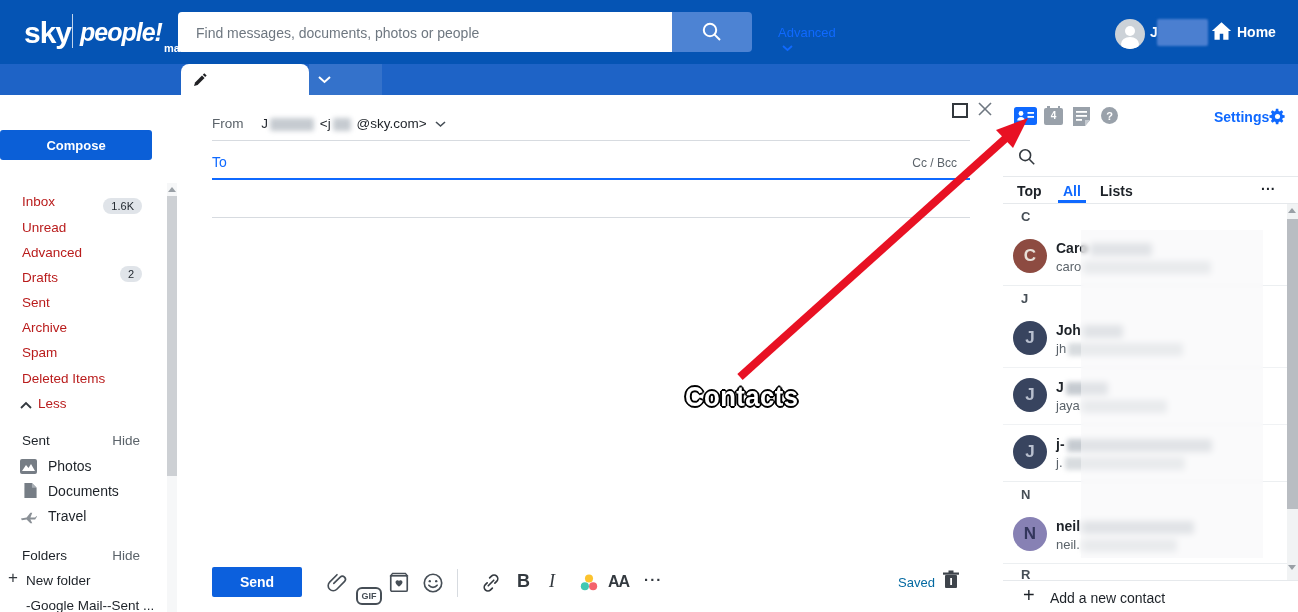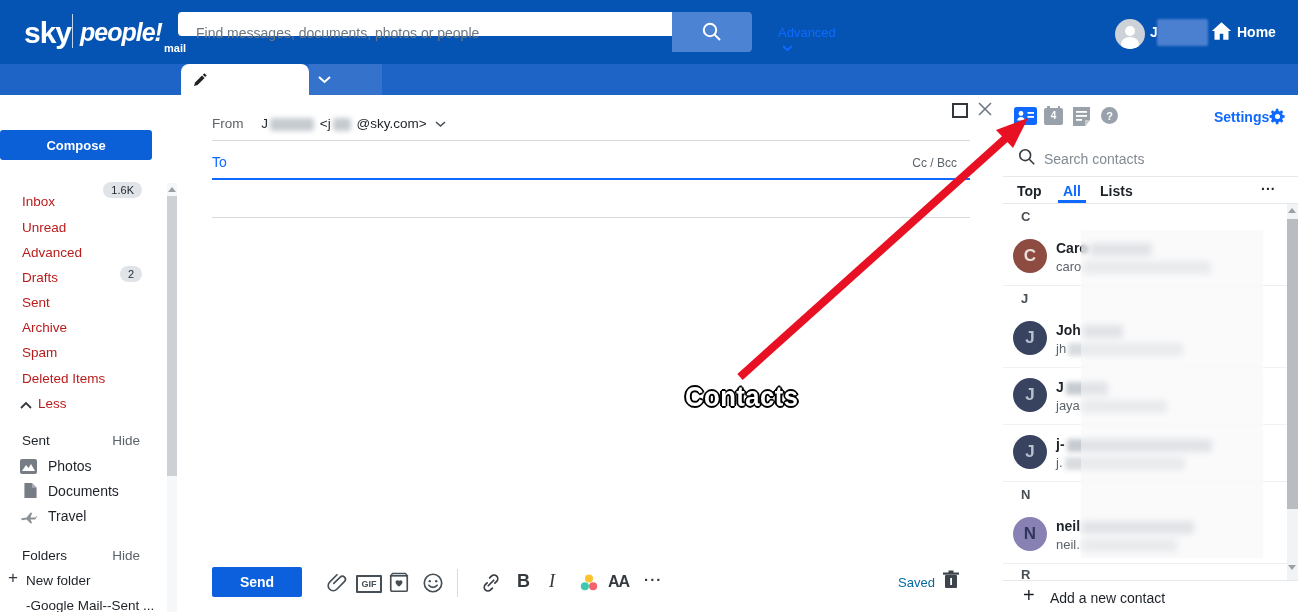--- a/index.html
+++ b/index.html
@@ -6,21 +6,21 @@
     font-family:"Liberation Sans",sans-serif;background:#fff;}
   .abs{position:absolute;}
   #page{position:relative;width:1298px;height:612px;overflow:hidden;}
 
   
   #hdr{left:0;top:0;width:1298px;height:64px;background:#0554b4;}
   .logo-sky{left:24px;top:16px;font-size:30px;font-weight:bold;color:#fff;letter-spacing:-1px;}
   .logo-div{left:72px;top:14px;width:1px;height:34px;background:rgba(255,255,255,.75);}
   .logo-yahoo{left:80px;top:18px;font-size:25px;font-weight:bold;font-style:italic;color:#fff;letter-spacing:-1px;}
   .logo-mail{left:116px;top:42px;font-size:11px;font-weight:bold;color:#fff;margin-left:48px;}
-  #searchbar{left:178px;top:12px;width:494px;height:24px;background:#fff;border-radius:4px 0 0 4px;}
+  #searchbar{left:178px;top:12px;width:494px;height:40px;background:#fff;border-radius:4px 0 0 4px;}
   #searchbar input{position:absolute;left:16px;top:0;width:400px;height:40px;border:0;outline:none;
     font-size:14px;color:#1d2228;background:transparent;font-family:inherit;}
   #searchbar input::placeholder{color:#6e7780;}
   .advanced{left:600px;top:13px;font-size:13px;color:#0f69ff;cursor:pointer;}
   #searchbtn{left:672px;top:12px;width:80px;height:40px;background:#4d83d3;border-radius:0 4px 4px 0;
     display:flex;align-items:center;justify-content:center;cursor:pointer;}
   .user-avatar{left:1115px;top:19px;width:30px;height:30px;border-radius:50%;background:#ccd2d8;overflow:hidden;}
   .uname{left:1150px;top:24px;font-size:14px;font-weight:bold;color:#fff;}
   .ublur{left:1157px;top:19px;width:51px;height:27px;background:#4b7fd0;border-radius:2px;filter:blur(1px);}
   .home-lbl{left:1237px;top:24px;font-size:14px;font-weight:bold;color:#fff;}
@@ -55,22 +55,22 @@
   .maxbox{left:772px;top:8px;width:12px;height:11px;border:2px solid #32373c;cursor:pointer;}
   .fieldrow{font-size:13.5px;color:#1d2228;white-space:nowrap;}
   .glabel{color:#5b636a;}
   .blur{display:inline-block;height:13px;border-radius:2px;background:#c6cbd1;filter:blur(2.5px);
     vertical-align:middle;margin:0 2px;}
   .blur-lt{background:#d8dcdf;}
   .hr{position:absolute;height:1px;background:#d7dbe0;}
   #sendBtn{left:32px;top:472px;width:90px;height:30px;background:#0c60dd;border-radius:2px;color:#fff;
     font-size:14px;font-weight:bold;display:flex;align-items:center;justify-content:center;cursor:pointer;}
   .tico{position:absolute;top:477px;width:22px;height:22px;cursor:pointer;color:#464e56;}
-  .gifbox{border:2px solid #464e56;border-radius:1px;font-size:9px;font-weight:bold;width:22px;height:14px;
-    display:flex;align-items:center;justify-content:center;color:#464e56;}
+  .gifbox{border:2px solid #464e56;border-radius:6px;font-size:9px;font-weight:bold;width:22px;height:14px;
+    display:flex;align-items:center;justify-content:center;color:#464e56;margin-top:12px;}
   .bold-ic{font-size:18px;font-weight:bold;color:#33393f;}
   .ital-ic{font-size:18px;font-style:italic;font-family:"Liberation Serif",serif;color:#33393f;}
   .aa-ic{font-size:16px;font-weight:bold;color:#33393f;letter-spacing:-1px;}
   .more-ic{font-size:15px;font-weight:bold;color:#33393f;letter-spacing:2px;}
   .saved{left:718px;top:480px;font-size:13px;color:#0369a1;}
 
   
   #cpanel{left:1003px;top:95px;width:295px;height:517px;background:#fff;}
   .pico{position:absolute;top:12px;cursor:pointer;}
   .settings{left:211px;top:14px;font-size:14px;font-weight:bold;color:#0f69ff;cursor:pointer;}
@@ -150,21 +150,21 @@
   <div id="ctab-more" class="abs">
     <svg class="abs" style="left:9px;top:11px" width="13" height="9">
       <polyline points="1,2 6.5,7 12,2" fill="none" stroke="#fff" stroke-width="2"></polyline>
     </svg>
   </div>
 
   <div id="sidebar" class="abs">
     <div id="composeBtn">Compose</div>
 
     <div class="srow" style="top:64px">Inbox</div>
-    <span class="badge" style="top:52px">1.6K</span>
+    <span class="badge" style="top:68px">1.6K</span>
     <div class="srow" style="top:90px">Unread</div>
     <div class="srow" style="top:115px">Advanced</div>
     <div class="srow" style="top:140px">Drafts</div>
     <span class="badge" style="top:136px">2</span>
     <div class="srow" style="top:165px">Sent</div>
     <div class="srow" style="top:190px">Archive</div>
     <div class="srow" style="top:215px">Spam</div>
     <div class="srow" style="top:241px">Deleted Items</div>
 
     <svg class="abs" style="left:20px;top:271px" width="12" height="8">
@@ -296,21 +296,20 @@
     <div class="abs settings">Settings</div>
     <svg class="abs" style="left:265px;top:12px" width="19" height="19" viewBox="0 0 24 24">
       <path fill="#0f69ff" d="M21 13.5v-3l-2.6-.5a6.7 6.7 0 00-.7-1.6l1.5-2.2-2.1-2.1-2.2 1.5c-.5-.3-1-.5-1.6-.7L13 2.3h-3l-.5 2.6c-.6.2-1.1.4-1.6.7L5.7 4.1 3.6 6.2l1.5 2.2c-.3.5-.5 1-.7 1.6l-2.6.5v3l2.6.5c.2.6.4 1.1.7 1.6l-1.5 2.2 2.1 2.1 2.2-1.5c.5.3 1 .5 1.6.7l.5 2.6h3l.5-2.6c.6-.2 1.1-.4 1.6-.7l2.2 1.5 2.1-2.1-1.5-2.2c.3-.5.5-1 .7-1.6l2.4-.5z"></path>
       <circle cx="12" cy="12" r="3.2" fill="#fff"></circle>
     </svg>
 
     <svg class="abs" style="left:15px;top:53px" width="18" height="18" viewBox="0 0 20 20">
       <circle cx="8" cy="8" r="6" fill="none" stroke="#33393f" stroke-width="1.8"></circle>
       <line x1="12.5" y1="12.5" x2="18" y2="18" stroke="#33393f" stroke-width="1.8"></line>
     </svg>
-    <input id="csearch" class="abs" value="" placeholder="Search contacts" style="">
     <div class="hr" style="left:0;top:81px;width:295px;background:#e6e9ec"></div>
 
     <div class="tab" style="left:14px">Top</div>
     <div class="tab active" style="left:60px">All</div>
     <div class="abs tab-underline"></div>
     <div class="tab" style="left:97px">Lists</div>
     <div class="tab" style="left:258px;top:82px;letter-spacing:1px">...</div>
     <div class="hr" style="left:0;top:108px;width:295px;background:#e6e9ec"></div>
 
     <div class="sechead" style="top:114px">C</div>

